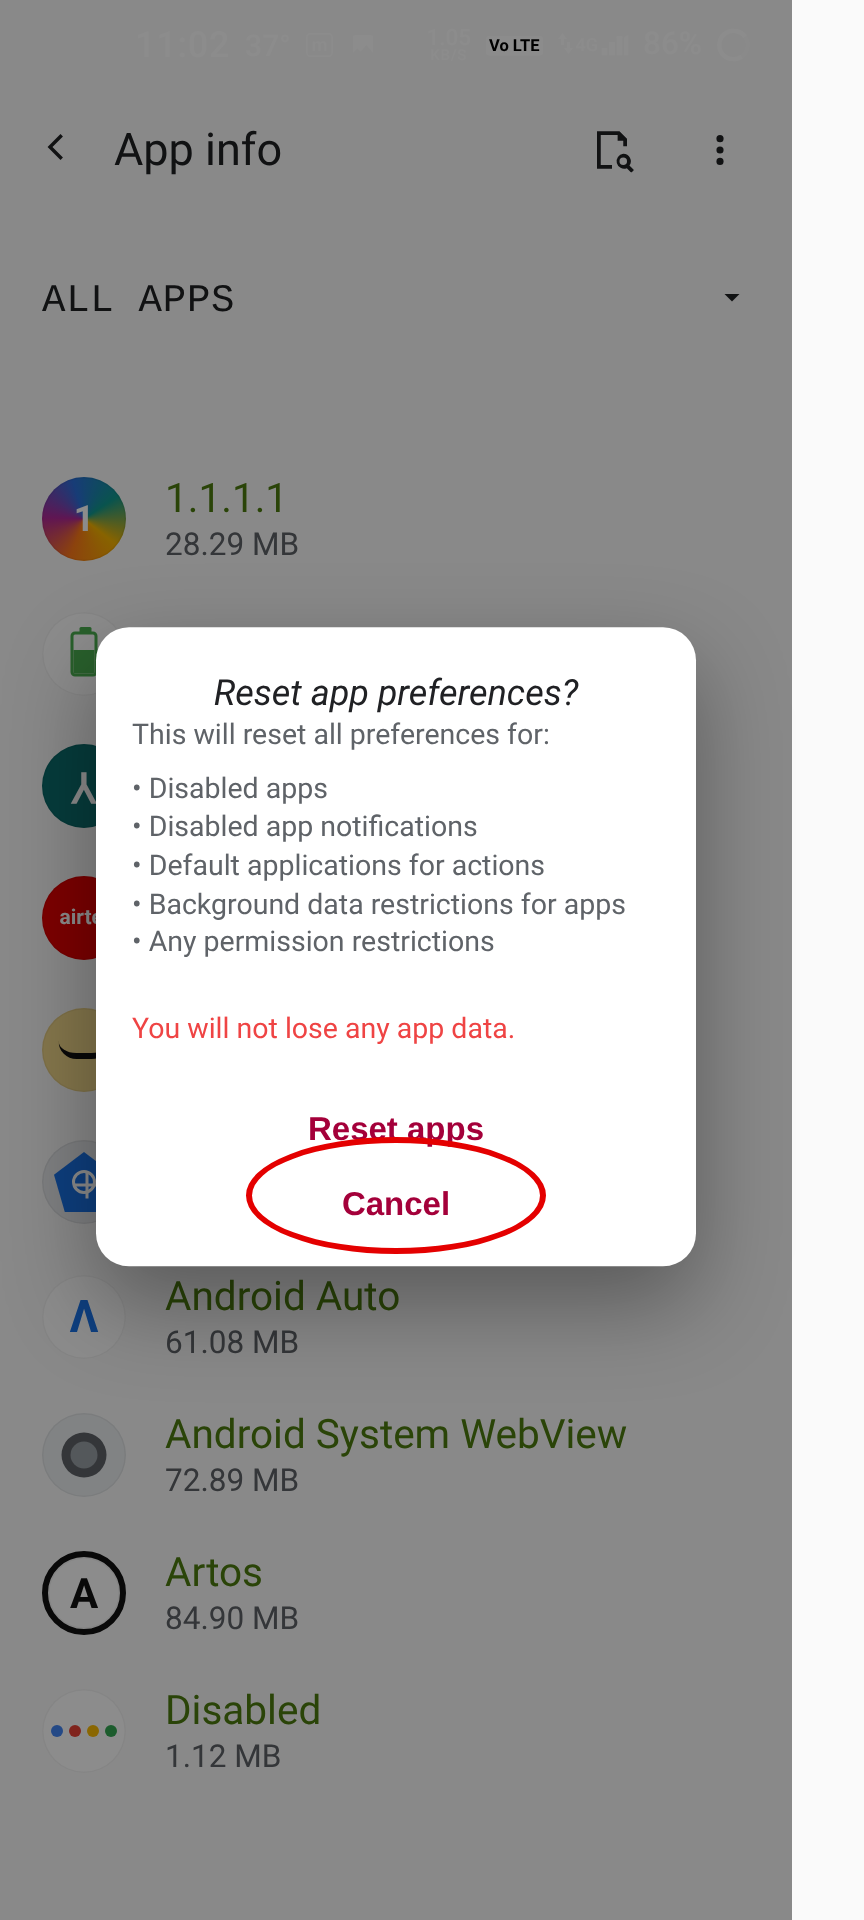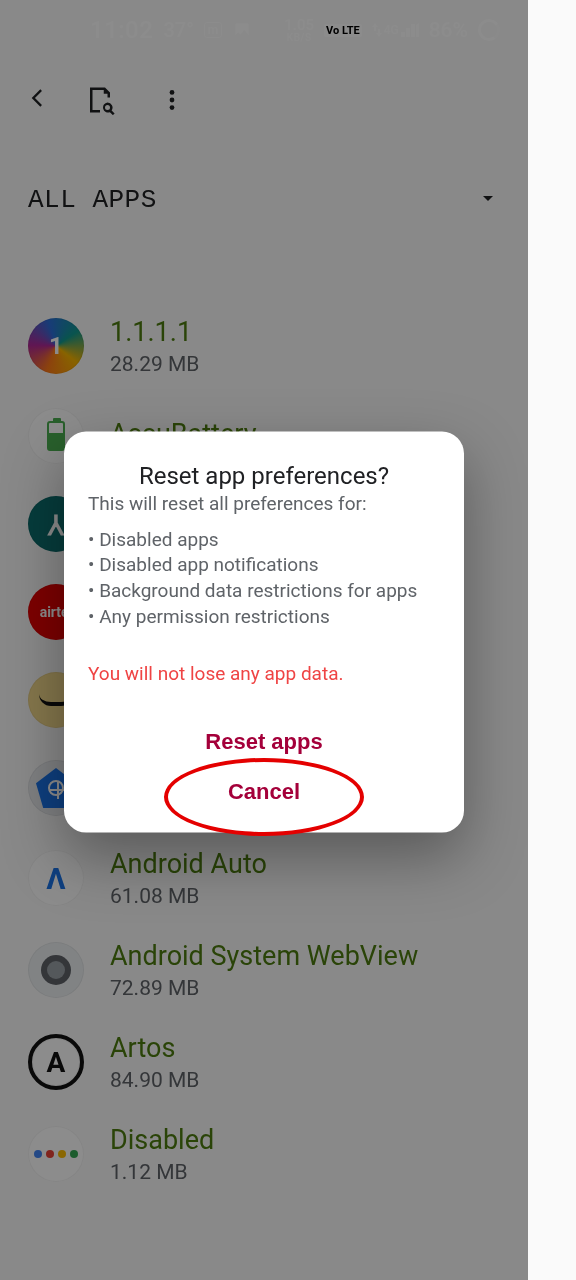--- a/index.html
+++ b/index.html
@@ -64,21 +64,21 @@
   .accu-batt { width:18px; height:30px; border:2px solid #4caf50; border-radius:3px; position:relative; background:linear-gradient(to top,#4caf50 60%, transparent 60%); }
   .accu-batt::before { content:""; position:absolute; top:-5px; left:4px; width:8px; height:4px; background:#4caf50; border-radius:1px; }
   .access-pent { width:40px; height:40px; background:#1a73e8; clip-path: polygon(50% 0, 100% 38%, 82% 100%, 18% 100%, 0 38%); display:flex; align-items:center; justify-content:center; }
   .access-fig { width:16px; height:16px; border:2px solid #fff; border-radius:50%; position:relative; }
   .access-fig::before,.access-fig::after{content:"";position:absolute;background:#fff;height:2px;width:18px;top:7px;left:-1px;transform-origin:center;}
   .access-fig::after{transform:rotate(90deg);}
 
   
   .scrim { position:absolute; inset:0; background: rgba(0,0,0,.45); }
   .dialog { position:absolute; left:50%; top:50%; transform:translate(-50%,-52%); width: 400px; background:#fff; border-radius:22px; box-shadow: 0 24px 60px rgba(0,0,0,.35); padding: 30px 24px 20px; }
-  .dialog .d-title { text-align:center; font-size:24px; color:#202124; margin-bottom:1px; }
+  .dialog .d-title { text-align:center; font-size:24px; color:#202124; margin-bottom:1px;font-style:italic; }
   .dialog .d-body { font-size:19px; color:#5f6368; line-height:1.35; }
   .dialog ul { list-style:none; padding:0; margin:10px 0 14px; }
   .dialog ul li::before { content:"• "; }
   .dialog .d-note { margin-top: 32px; font-size:19px; color:#ef4444; }
   .dialog .btns { display:flex; flex-direction:column; align-items:center; gap:24px; margin-top:42px; padding-bottom:8px; }
   .dialog .btn { font-size:22px; font-weight:600; color:#a4003a; background:none; border:none; cursor:pointer; }
   .highlight-ellipse { position:absolute; left:50%; top:758px; transform:translateX(-50%); width:200px; height:78px; border:4px solid #e40000; border-radius:50%; pointer-events:none; }
 </style>
 </head>
 <body>
@@ -118,20 +118,21 @@
         <span class="batt-ring"></span>
       </div>
     </div>
 
     <div class="app-bar">
       <span class="back">
         <svg viewBox="0 0 24 24">
             <path d="M15.4 6 14 4.6 6.6 12 14 19.4 15.4 18l-6-6z"></path>
           </svg>
       </span>
+      <span class="title">App info</span>
       <span class="action">
         <svg width="30" height="30" viewBox="0 0 24 24">
             <path d="M4 2h12l4 4v4h-2V7h-3V4H6v16h6v2H4zM18 14a4 4 0 0 1 3.3 6.3l2.4 2.4-1.4 1.4-2.4-2.4A4 4 0 1 1 18 14zm0 2a2 2 0 1 0 0 4 2 2 0 0 0 0-4z"></path>
           </svg>
       </span>
       <span class="action">
         <svg width="26" height="26" viewBox="0 0 24 24">
             <circle cx="12" cy="5" r="2.2"></circle>
             <circle cx="12" cy="12" r="2.2"></circle>
             <circle cx="12" cy="19" r="2.2"></circle>
@@ -251,20 +252,21 @@
 
   <div class="scrim"></div>
 
   <div class="dialog">
     <div class="d-title">Reset app preferences?</div>
     <div class="d-body">
       <div>This will reset all preferences for:</div>
       <ul>
         <li>Disabled apps</li>
         <li>Disabled app notifications</li>
+        <li>Default applications for actions</li>
         <li>Background data restrictions for apps</li>
         <li>Any permission restrictions</li>
       </ul>
       <div class="d-note">You will not lose any app data.</div>
     </div>
     <div class="btns">
       <button class="btn">Reset apps</button>
       <button class="btn">Cancel</button>
     </div>
   </div>

